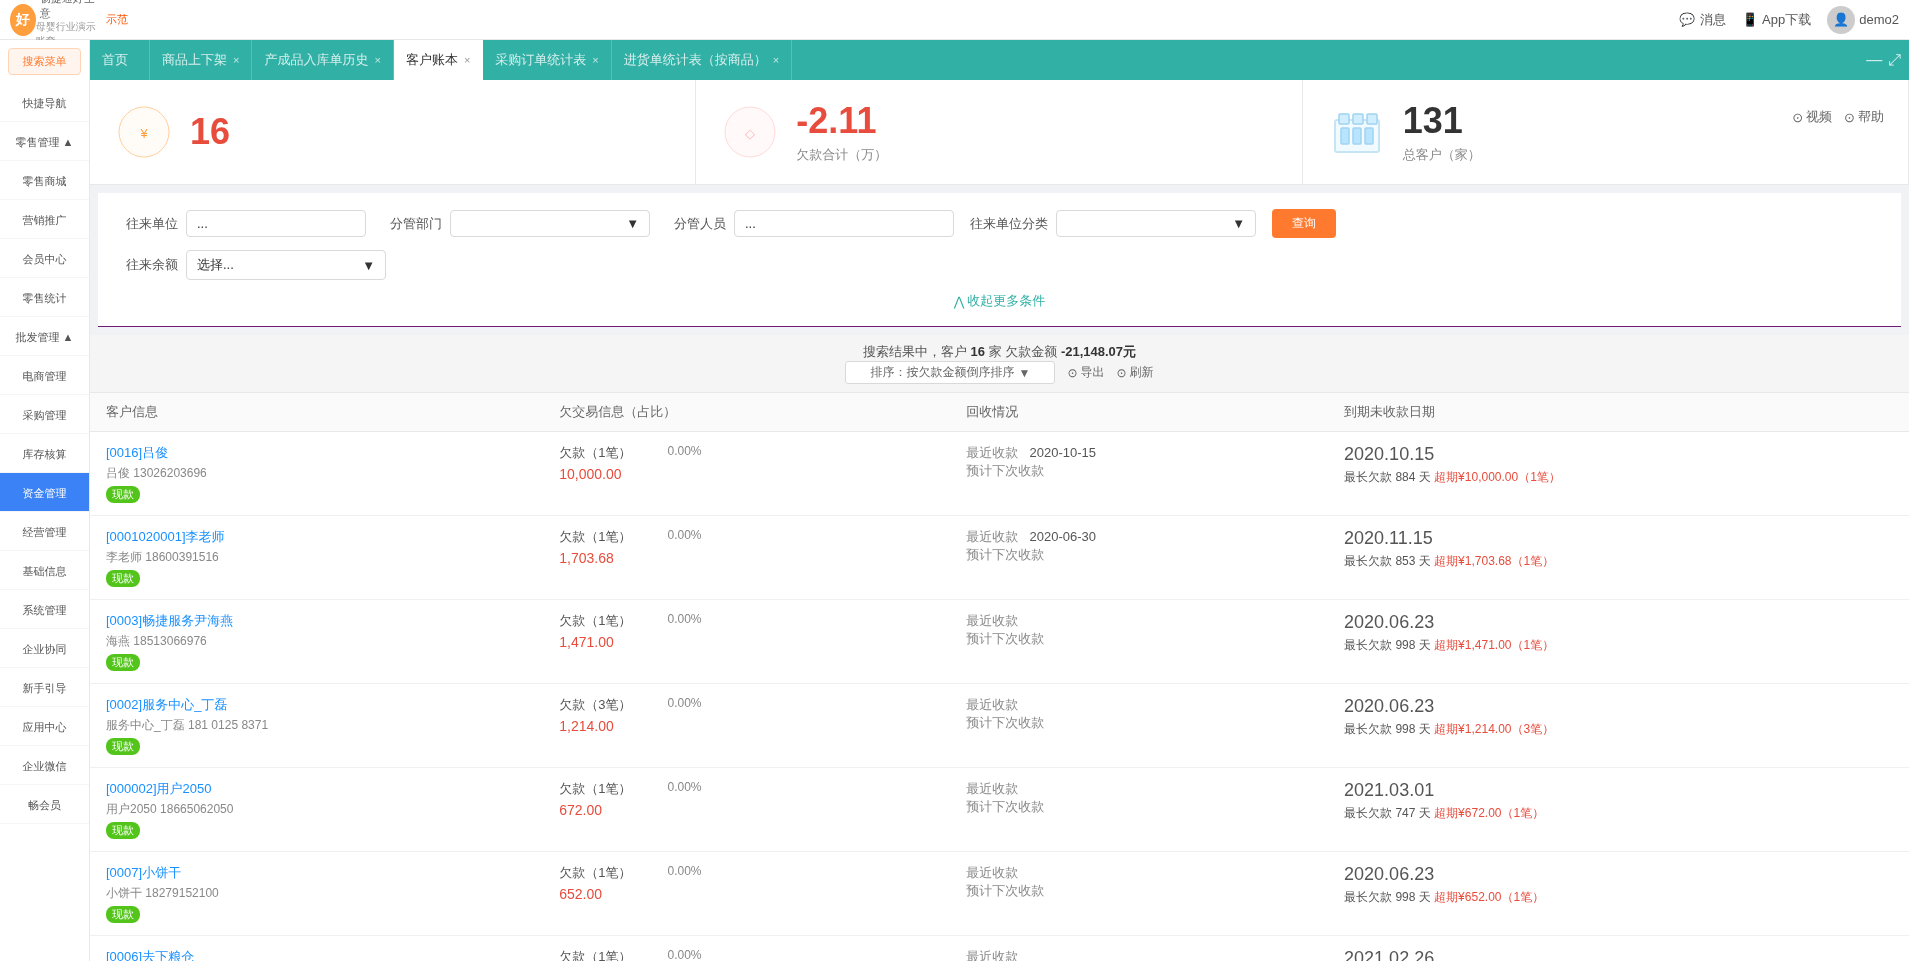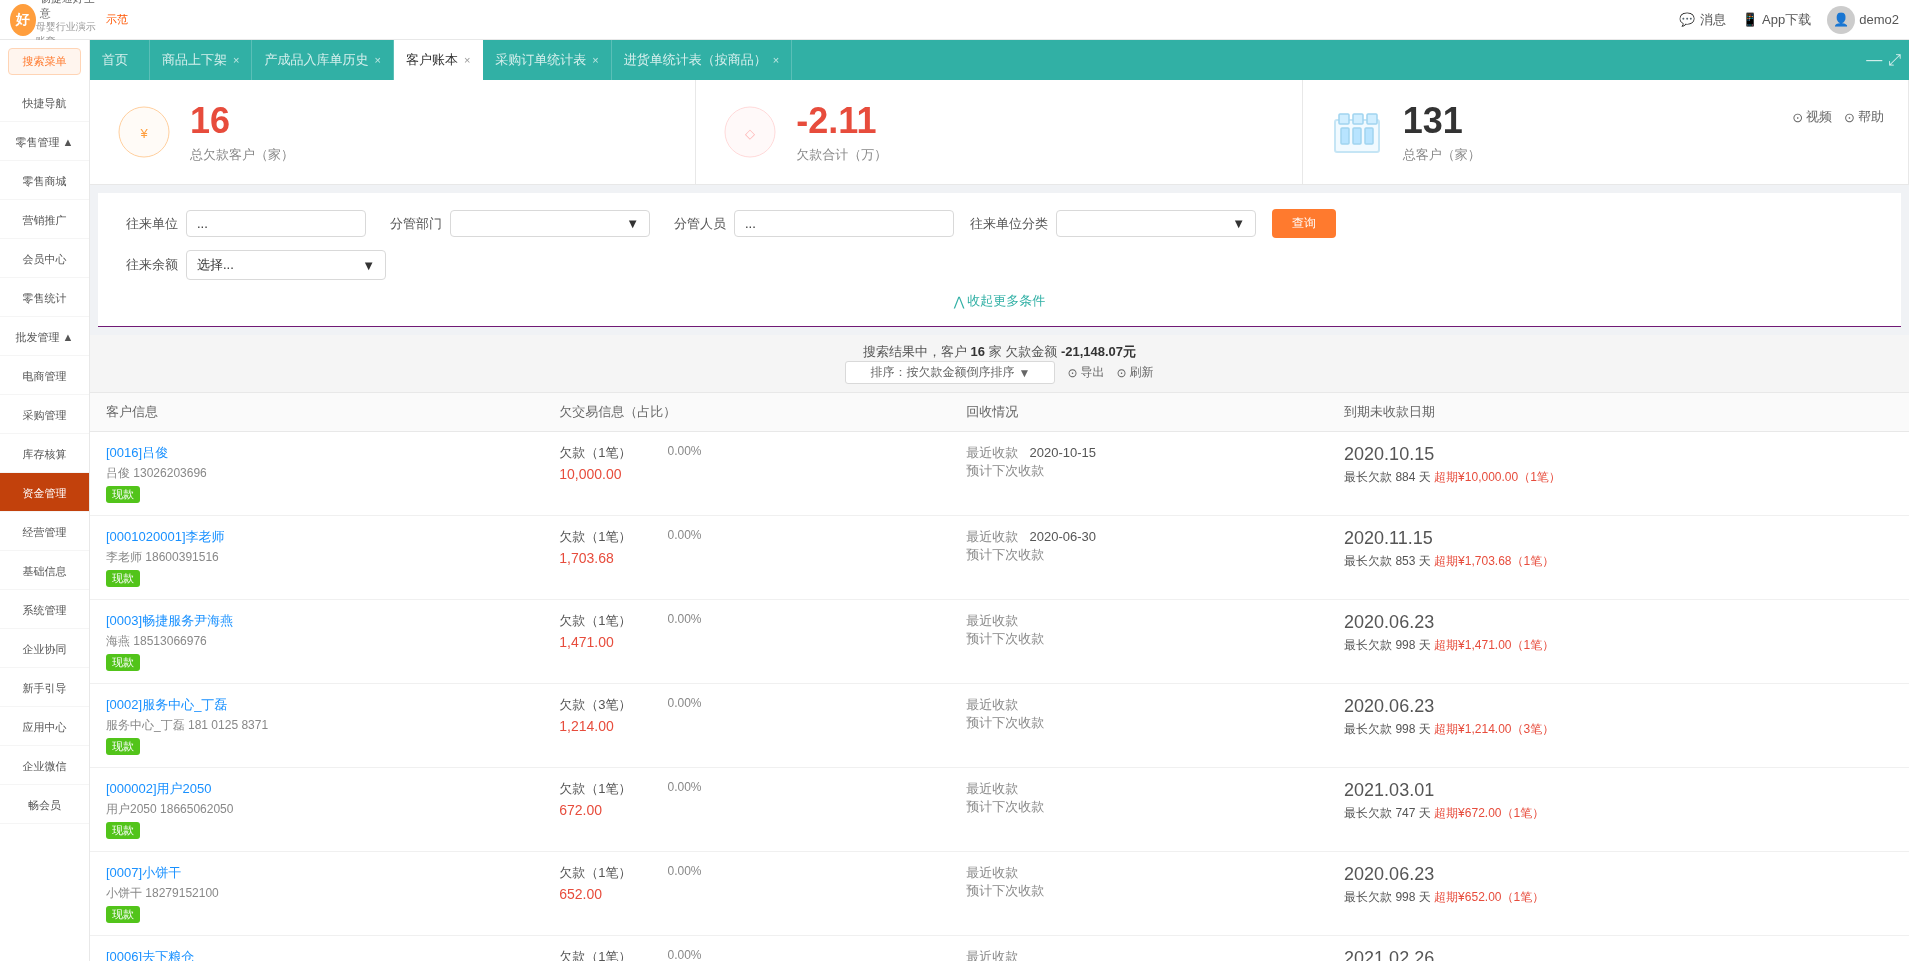--- a/index.html
+++ b/index.html
@@ -18,21 +18,21 @@
     .avatar { width: 28px; height: 28px; border-radius: 50%; background: #ccc; overflow: hidden; display: flex; align-items: center; justify-content: center; }
 
     
     .main-layout { display: flex; flex: 1; overflow: hidden; }
 
     
     .sidebar { width: 90px; background: #fff; border-right: 1px solid #e8e8e8; display: flex; flex-direction: column; overflow-y: auto; }
     .sidebar-search { padding: 8px; }
     .sidebar-search-btn { width: 100%; background: #fff5ee; color: #ff7a2e; border: 1px solid #ffd4b5; border-radius: 4px; padding: 5px; font-size: 11px; cursor: pointer; text-align: center; }
     .sidebar-nav-item { padding: 10px 6px; text-align: center; cursor: pointer; color: #555; font-size: 12px; border-bottom: 1px solid #f5f5f5; }
-    .sidebar-nav-item.active { color: #fff; background: #c2410c; }
+    .sidebar-nav-item.active { color: #fff; background: #3b82f6; }
     .sidebar-nav-item .nav-label { font-size: 11px; margin-top: 3px; }
 
     
     .content-area { flex: 1; display: flex; flex-direction: column; overflow: hidden; }
 
     
     .tab-bar { display: flex; background: #31b0a5; align-items: center; height: 40px; overflow-x: auto; }
     .tab-bar::-webkit-scrollbar { display: none; }
     .tab-item { display: flex; align-items: center; padding: 0 12px; height: 40px; color: rgba(255,255,255,0.8); cursor: pointer; white-space: nowrap; font-size: 13px; border-right: 1px solid rgba(255,255,255,0.2); gap: 6px; min-width: 80px; }
     .tab-item.active { background: #fff; color: #333; }
@@ -78,21 +78,21 @@
     .sort-select { border: 1px solid #d9d9d9; border-radius: 3px; padding: 2px 24px; font-size: 12px; color: #555; background: #fff; cursor: pointer; display: flex; align-items: center; gap: 4px; }
 
     
     .data-table { width: 100%; border-collapse: collapse; background: #fff; }
     .data-table thead tr { background: #fafafa; }
     .data-table th { padding: 10px 16px; text-align: left; font-weight: 500; color: #666; font-size: 13px; border-bottom: 1px solid #e8e8e8; }
     .data-table tbody tr { border-bottom: 1px solid #f0f0f0; }
     .data-table td { padding: 12px 16px; vertical-align: top; }
     .customer-name { color: #1890ff; font-size: 13px; cursor: pointer; }
     .customer-phone { color: #888; font-size: 12px; margin-top: 3px; }
-    .tag { display: inline-block; padding: 1px 6px; border-radius: 3px; font-size: 11px; margin-top: 4px; }
+    .tag { display: inline-block; padding: 1px 6px; border-radius: 8px; font-size: 11px; margin-top: 4px; }
     .tag-green { background: #52c41a; color: #fff; }
     .debt-amount { color: #e74c3c; font-size: 14px; font-weight: 500; }
     .debt-count { color: #555; font-size: 13px; margin-bottom: 4px; }
     .debt-pct { color: #888; font-size: 12px; margin-left: 16px; }
     .collection-info { color: #888; font-size: 12px; }
     .collection-date { color: #555; margin-left: 8px; }
     .overdue-days { color: #555; font-size: 12px; }
     .overdue-date { color: #555; font-size: 18px; margin-bottom: 4px; }
 
     .table-container { overflow-y: auto; max-height: calc(961px - 40px - 40px - 110px - 95px - 42px - 42px); background: #fff; }
@@ -233,21 +233,20 @@
         <div class="stats-bar">
           <div class="stat-item">
             <div class="stat-icon">
               <svg viewBox="0 0 52 52" fill="none" xmlns="http://www.w3.org/2000/svg">
                 <circle cx="26" cy="26" r="25" stroke="#ff9e3d" stroke-width="1" fill="#fff8f0" opacity="0.5"></circle>
                 <text x="26" y="32" text-anchor="middle" font-size="22" fill="#ff9e3d">¥</text>
               </svg>
             </div>
             <div class="stat-info">
               <div class="stat-number red">16</div>
-              <div class="stat-label">总欠款客户（家）</div>
             </div>
           </div>
           <div class="stat-item">
             <div class="stat-icon">
               <svg viewBox="0 0 52 52" fill="none" xmlns="http://www.w3.org/2000/svg">
                 <circle cx="26" cy="26" r="25" stroke="#ffb3b3" stroke-width="1" fill="#fff5f5" opacity="0.5"></circle>
                 <text x="26" y="32" text-anchor="middle" font-size="22" fill="#ffb3b3">◇</text>
               </svg>
             </div>
             <div class="stat-info">

